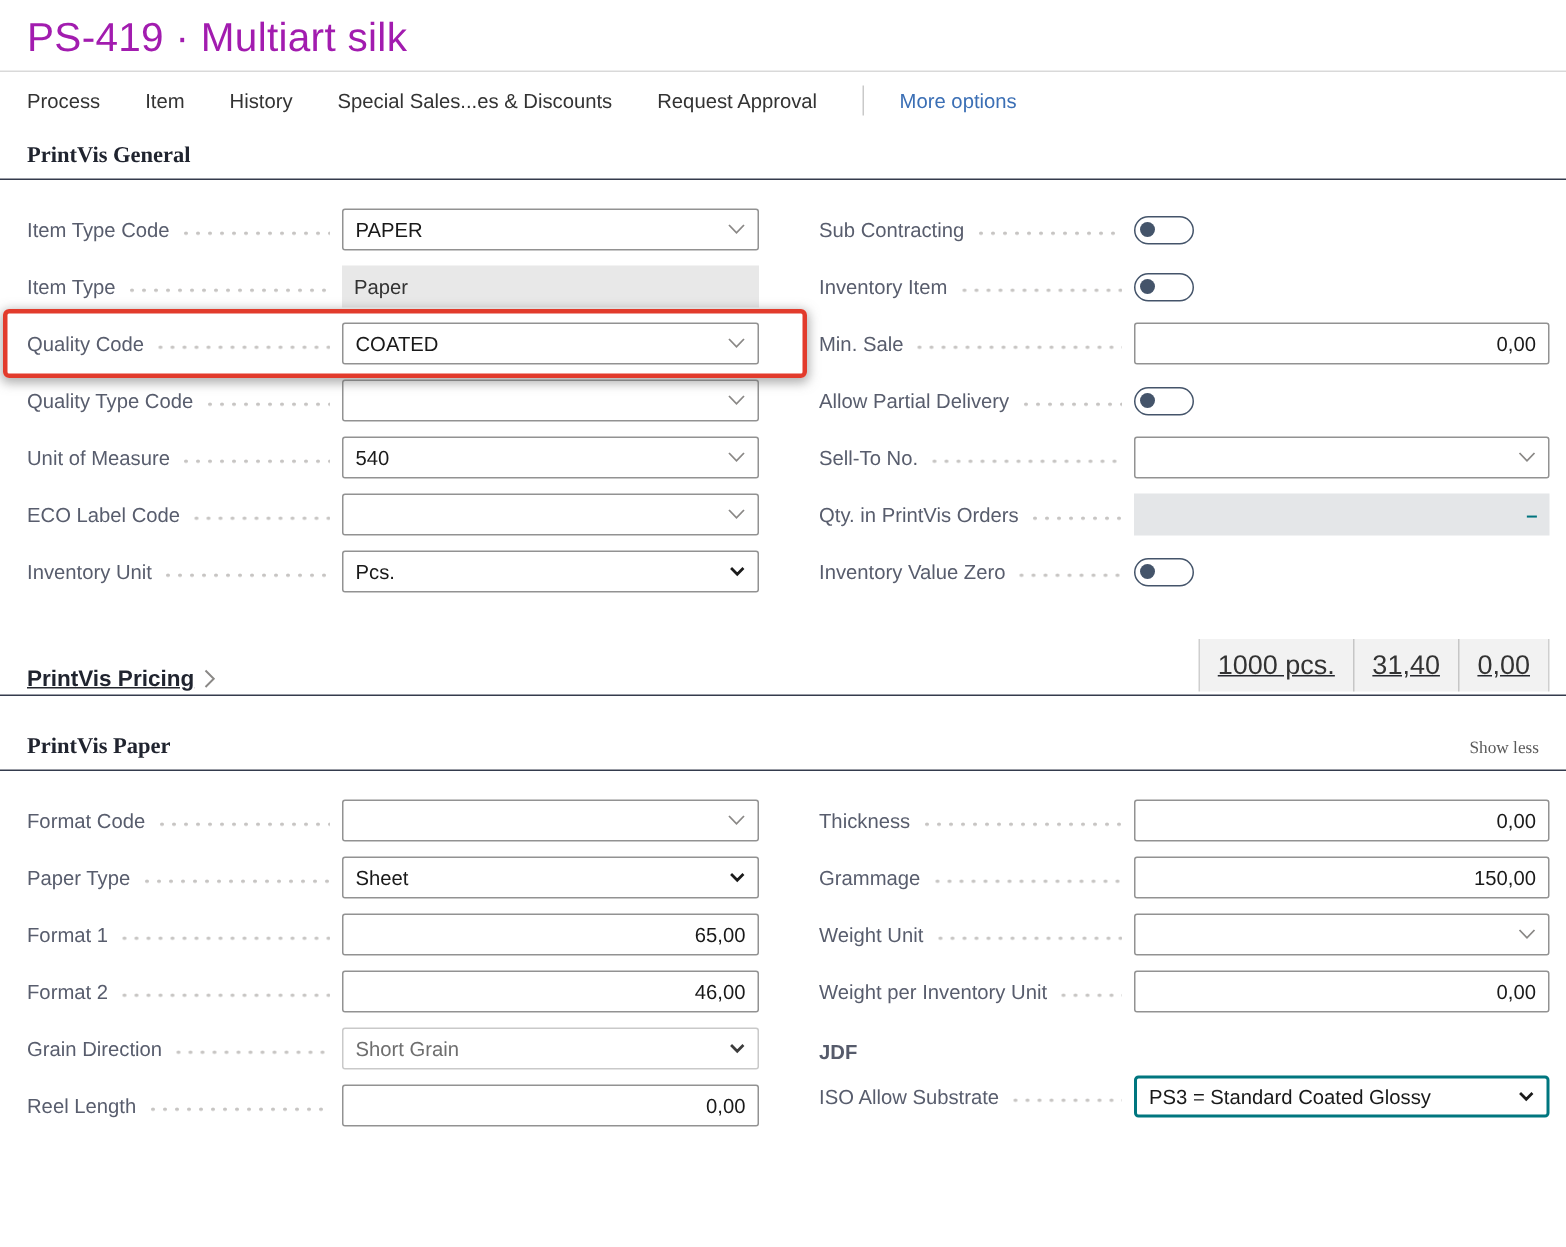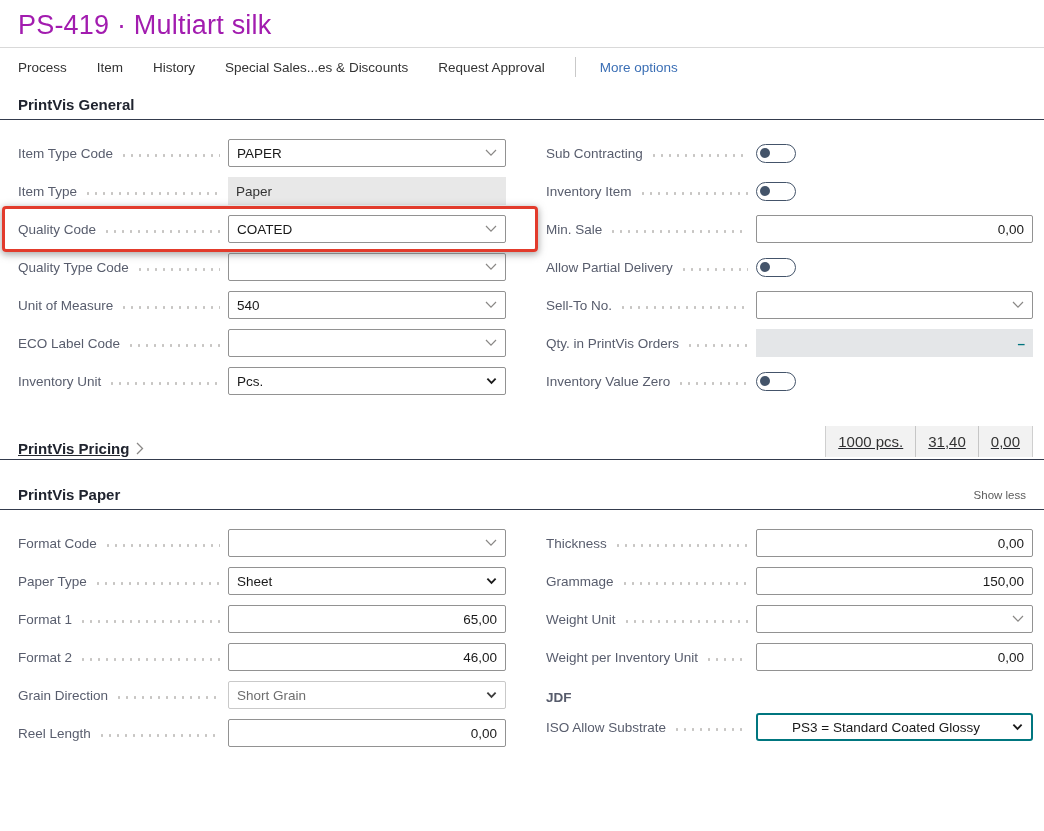--- a/index.html
+++ b/index.html
@@ -26,20 +26,21 @@
     font-size: 13.5px;
     color: #333;
   }
   .action-item { margin-right: 30px; cursor: pointer; white-space: nowrap; }
   .action-divider { width: 1px; height: 20px; background: #c9c9c9; margin: 0 24px 0 0; }
   .more-options { color: #3b6fb5; cursor: pointer; }
 
   .section-header {
     margin: 10px 0 0 0;
     padding: 0 18px;
+    font-family: Liberation Serif, serif;
   }
   .section-header .hdr-row {
     display: flex; align-items: center; justify-content: space-between;
     padding-bottom: 6px;
   }
   .section-title {
     font-size: 15px; font-weight: 700; color: #20242f;
     display: flex; align-items: center; gap: 7px;
   }
   .section-underline { border: none; border-top: 1.5px solid #343b4d; }
@@ -88,21 +89,21 @@
     position: relative;
   }
   .col-right .control { width: 277px; }
   .control .value { flex: 1; overflow: hidden; white-space: nowrap; }
   .control.num .value { text-align: right; }
   .control .chev { display: flex; align-items: center; margin-left: 6px; }
   .control.display { background: #e8e8e8; border: none; border-radius: 0; color: #333; }
   .control.display.qty { background: #e4e6e8; }
   .control.display.qty .value { text-align: right; color: #00747e; font-weight: 700; }
   .control.disabled-select { border-color: #c9c9c9; color: #6e6e6e; }
-  .control.focus-teal { border: 2px solid #00767f; border-radius: 3px; text-align: center; }
+  .control.focus-teal { border: 2px solid #00767f; border-radius: 3px; }
 
   .toggle {
     width: 40px; height: 19px;
     border: 1.5px solid #44546a;
     border-radius: 10px;
     background: #fff;
     position: relative;
     cursor: pointer;
     flex-shrink: 0;
   }
@@ -128,21 +129,21 @@
   .pricing-section { margin-top: 26px; text-decoration: underline; }
   .pricing-hdr {
     display: flex; align-items: flex-end; justify-content: space-between;
     padding: 0 11px 0 18px;
   }
   .pricing-tiles { display: flex; border-left: 1px solid #cfcfcf; border-right: 1px solid #cfcfcf; }
   .tile {
     background: #f2f2f2;
     border-left: 1px solid #c6c6c6;
     padding: 7px 12px;
-    font-size: 15px;
+    font-size: 18px;
     color: #333;
     white-space: nowrap;
   }
   .tile:first-child { border-left: none; }
   .pricing-section .section-underline { margin-top: 2px; }
 
   .paper-section { margin-top: 26px; }
 
   .jdf-row { height: 32px; display: flex; align-items: center; }
   .jdf-label { font-size: 13.5px; font-weight: 700; color: #565b6b; margin-top: 10px; }

